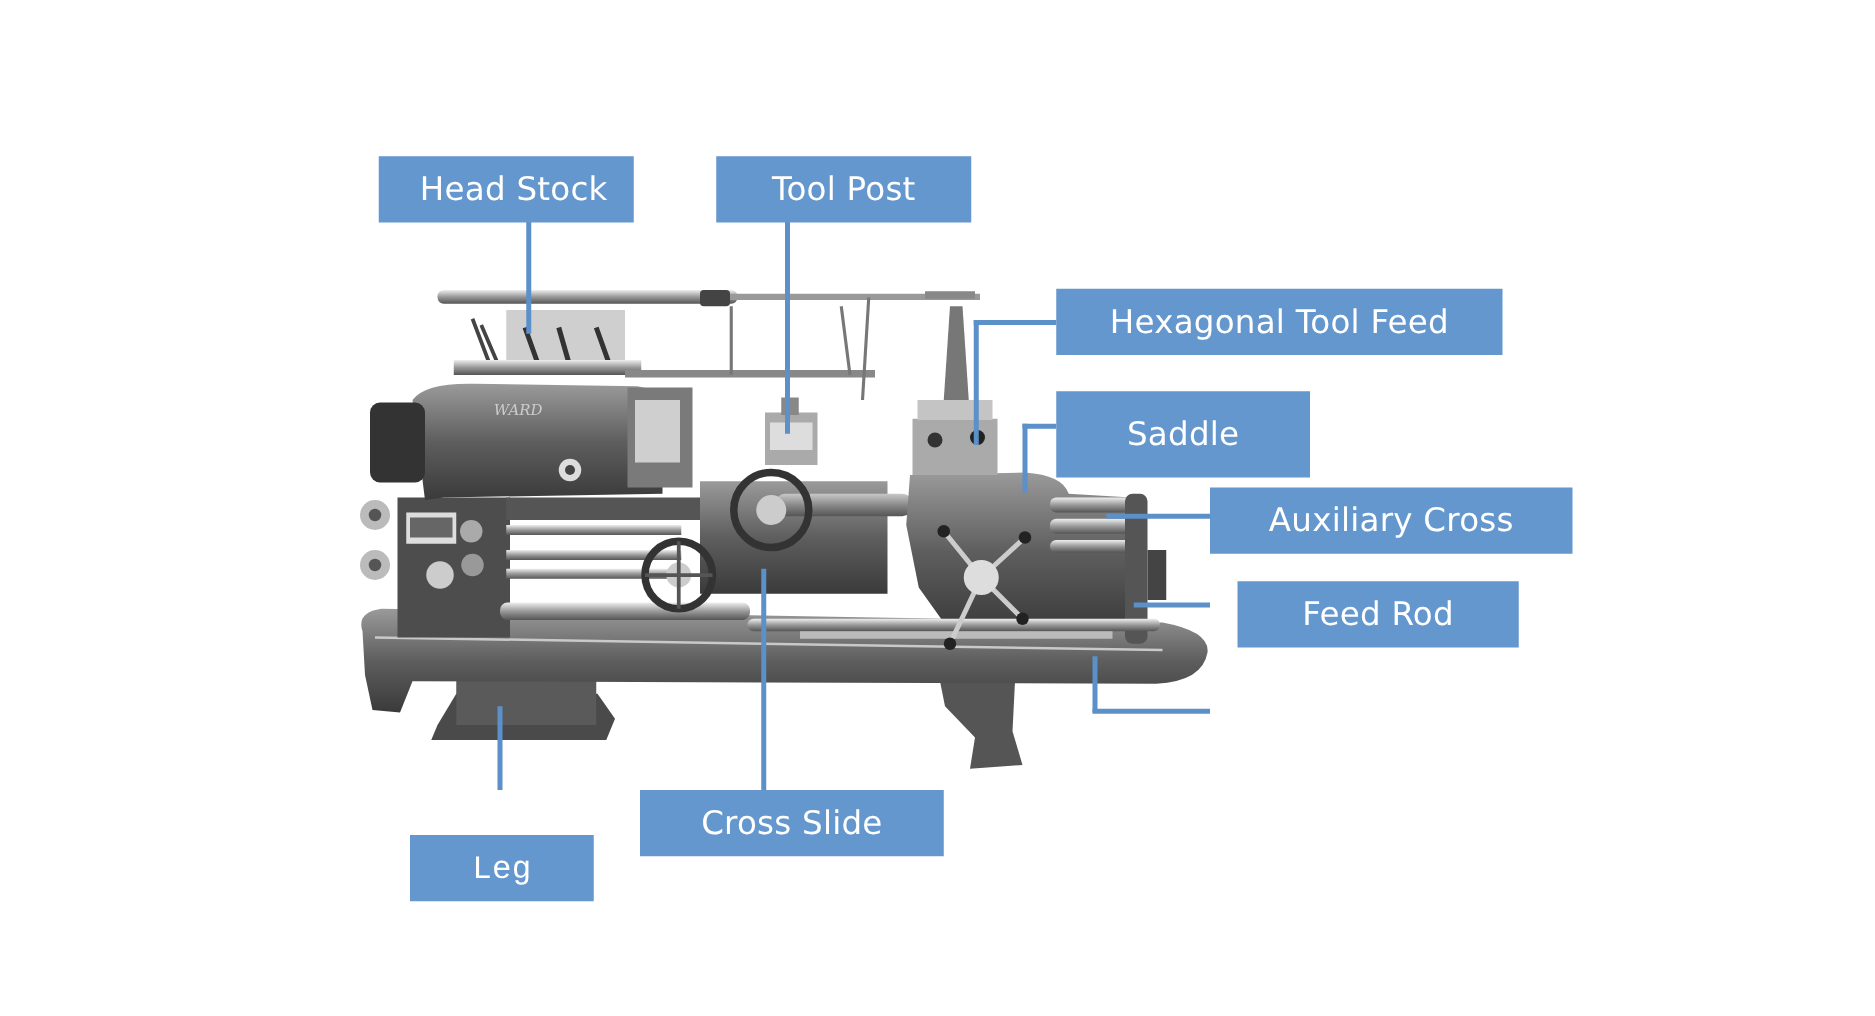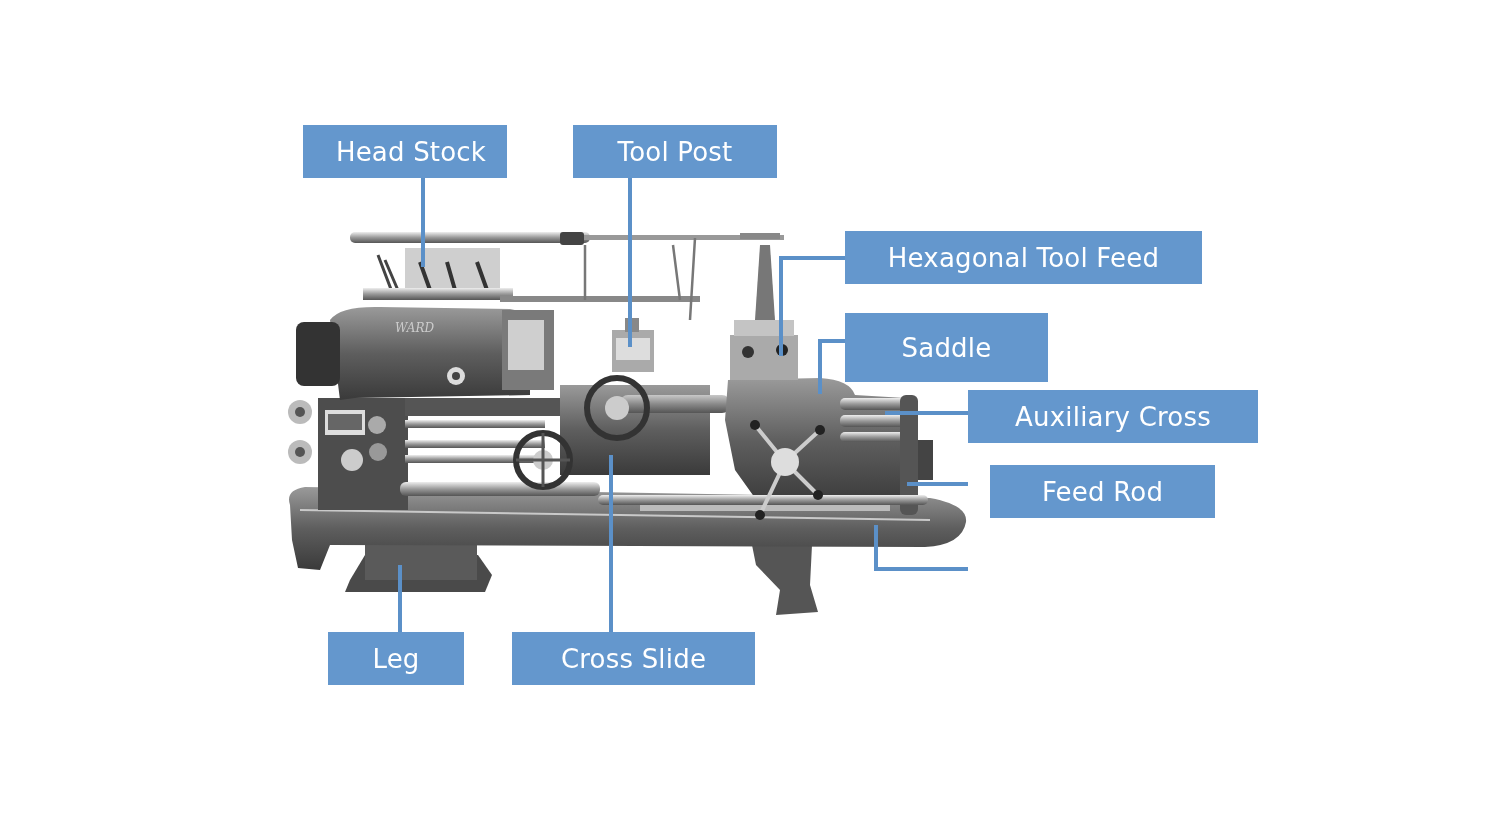--- a/index.html
+++ b/index.html
@@ -132,15 +132,15 @@
   <div class="line" style="left:874px; top:567px; width:94px; height:4px;"></div>
   <div class="line" style="left:398px; top:565px; width:4px; height:67px;"></div>
   <div class="line" style="left:609px; top:455px; width:4px; height:177px;"></div>
 
   <div class="label" style="left:303px; top:125px; width:204px; height:53px;padding-left:12px;">Head Stock</div>
   <div class="label" style="left:557px; top:125px; width:204px; height:53px;margin-left:16px;">Tool Post</div>
   <div class="label" style="left:845px; top:231px; width:357px; height:53px;">Hexagonal Tool Feed</div>
   <div class="label" style="left:845px; top:313px; width:203px; height:69px;">Saddle</div>
   <div class="label" style="left:968px; top:390px; width:290px; height:53px;">Auxiliary Cross</div>
   <div class="label" style="left:968px; top:465px; width:225px; height:53px;margin-left:22px;">Feed Rod</div>
-  <div class="label" style="left:328px; top:632px; width:136px; height:53px;">Leg</div>
+  <div class="label" style="left:328px; top:668px; width:147px; height:53px;font-family:Liberation Mono, monospace;">Leg</div>
   <div class="label" style="left:512px; top:632px; width:243px; height:53px;">Cross Slide</div>
 </div>
 
 </body></html>

